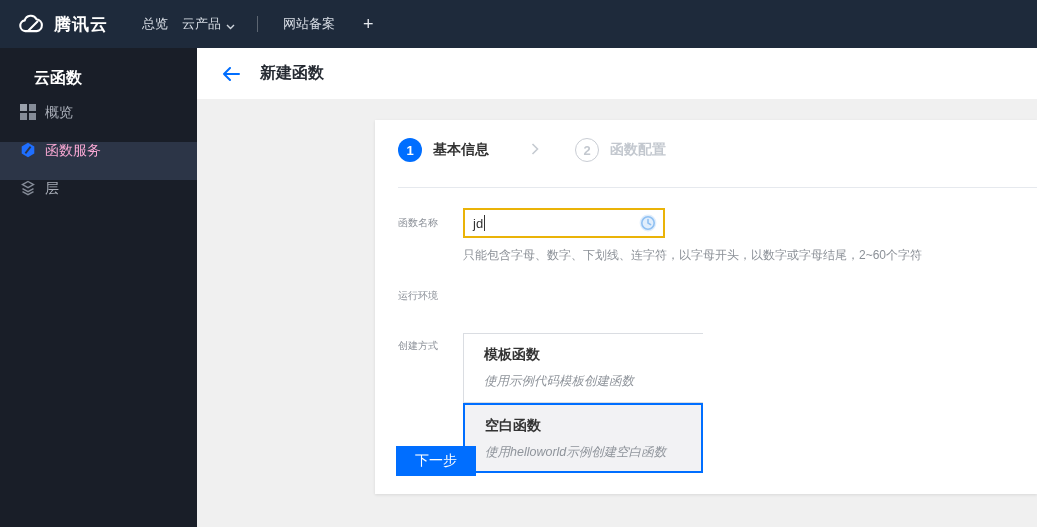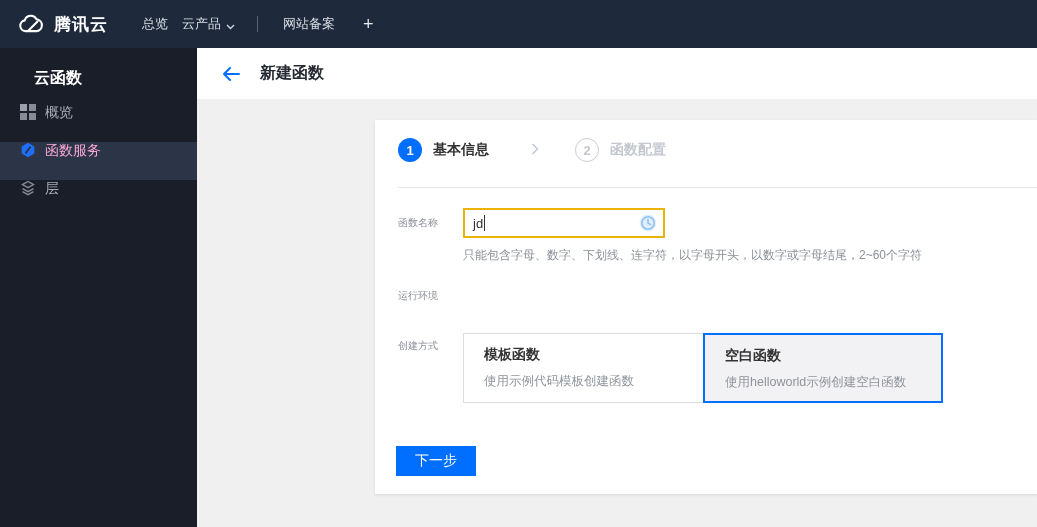--- a/index.html
+++ b/index.html
@@ -65,26 +65,26 @@
   .clock-wrap { position:absolute; right:6px; top:4px; width:18px; height:18px; }
 
   .hint { position:absolute; left:88px; top:127px; font-size:12px; color:#8b9097; }
 
   .select-box { position:absolute; left:88px; top:161px; width:202px; height:30px;
     border:1px solid #d5d9de; background:#fff; display:flex; align-items:center; cursor:pointer; }
   .select-value { margin-left:10px; font-size:13px; color:#333; }
   .select-caret { position:absolute; right:10px; top:12px; width:0; height:0;
     border-left:5px solid transparent; border-right:5px solid transparent; border-top:6px solid #a7acb3; }
 
-  .method-cards { position:absolute; left:88px; top:213px; display:flex; }
+  .method-cards { position:absolute; left:88px; top:213px; display:flex;flex-direction:column; }
   .m-card { width:240px; height:70px; padding:12px 0 0 20px; cursor:pointer; }
   .m-card.plain { background:#fff; border:1px solid #dadde2; border-right:none; }
   .m-card.selected { background:#f2f2f4; border:2px solid #006eff; }
   .m-title { font-size:14px; font-weight:bold; color:#333; }
-  .m-desc { margin-top:9px; font-size:12.5px; color:#8f949b; }
+  .m-desc { margin-top:9px; font-size:12.5px; color:#8f949b;font-style:italic; }
 
   .next-btn { position:absolute; left:21px; top:326px; width:80px; height:30px;
     background:#006eff; color:#fff; font-size:14px; border:none; cursor:pointer;
     display:flex; align-items:center; justify-content:center; font-family:inherit; }
 </style>
 </head>
 <body>
 
 <div class="topnav">
   <div class="brand">

